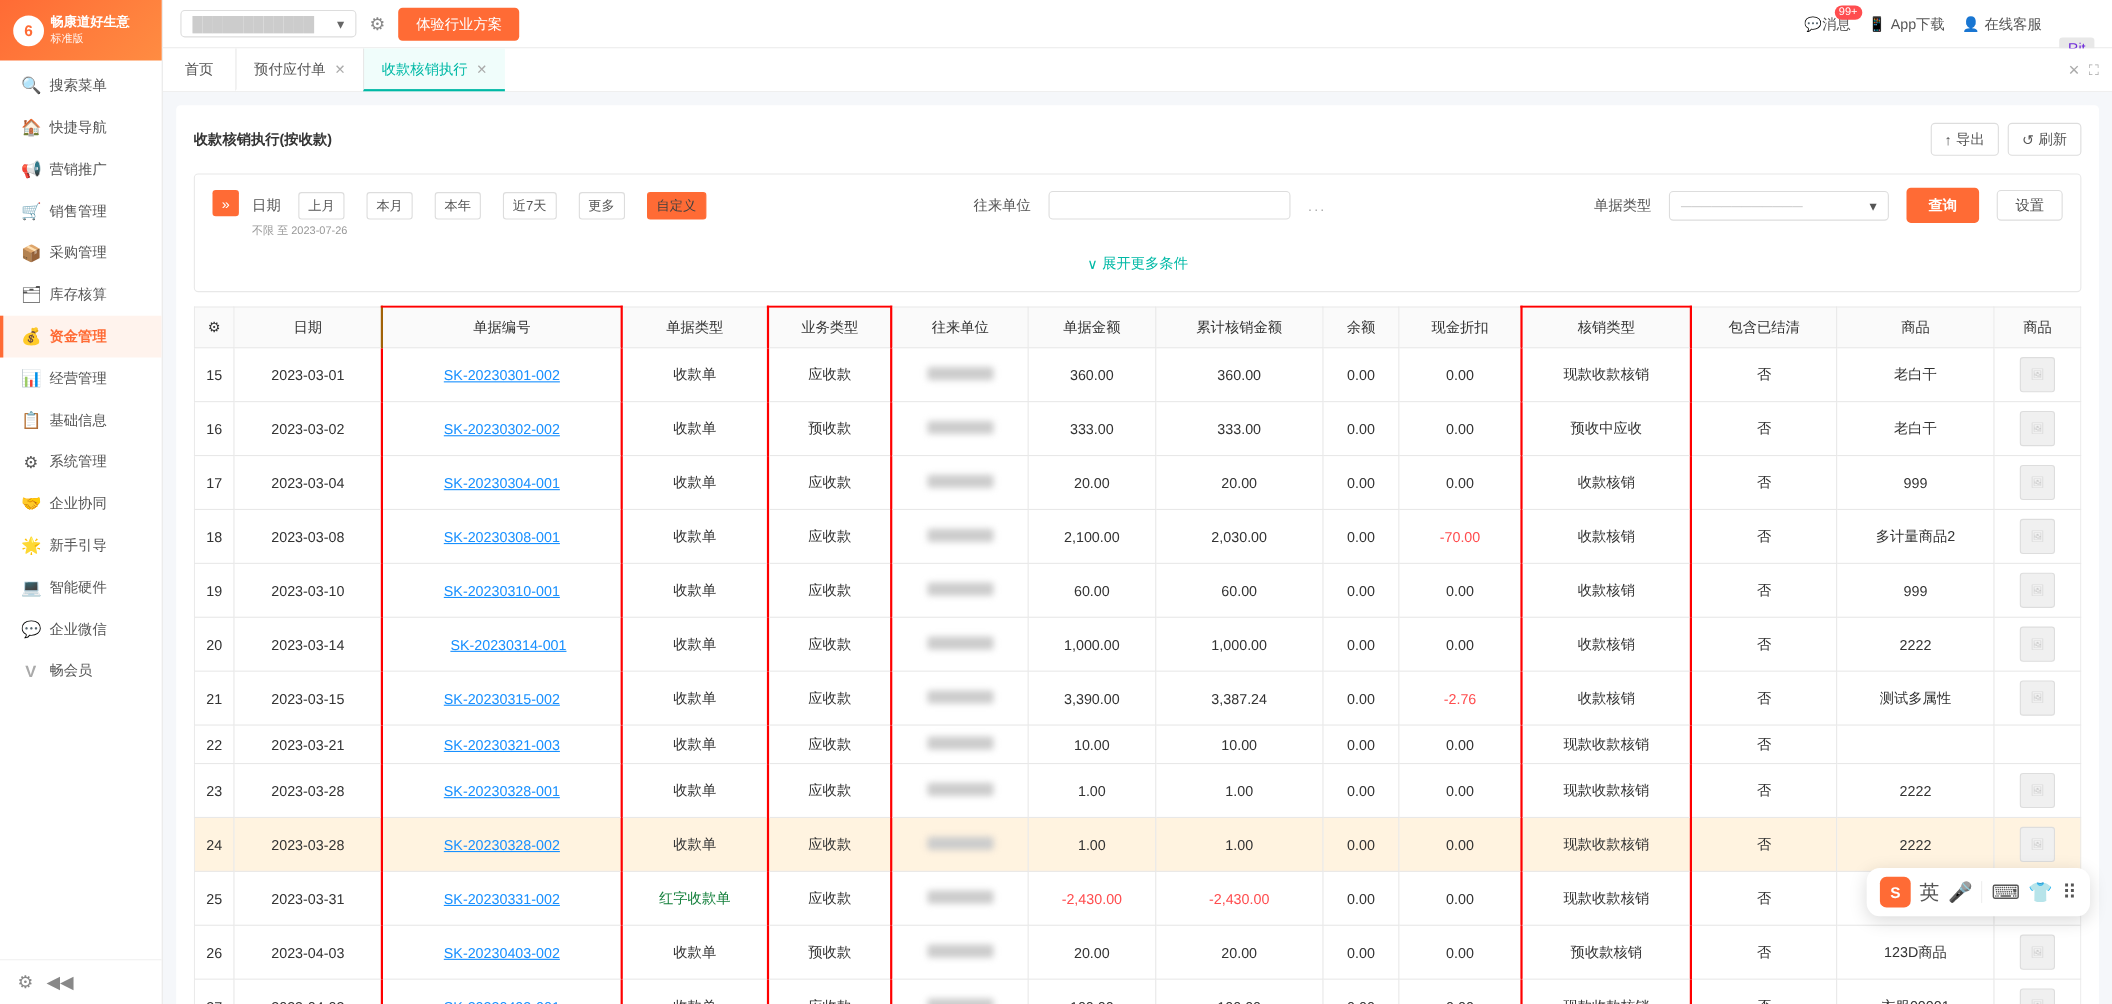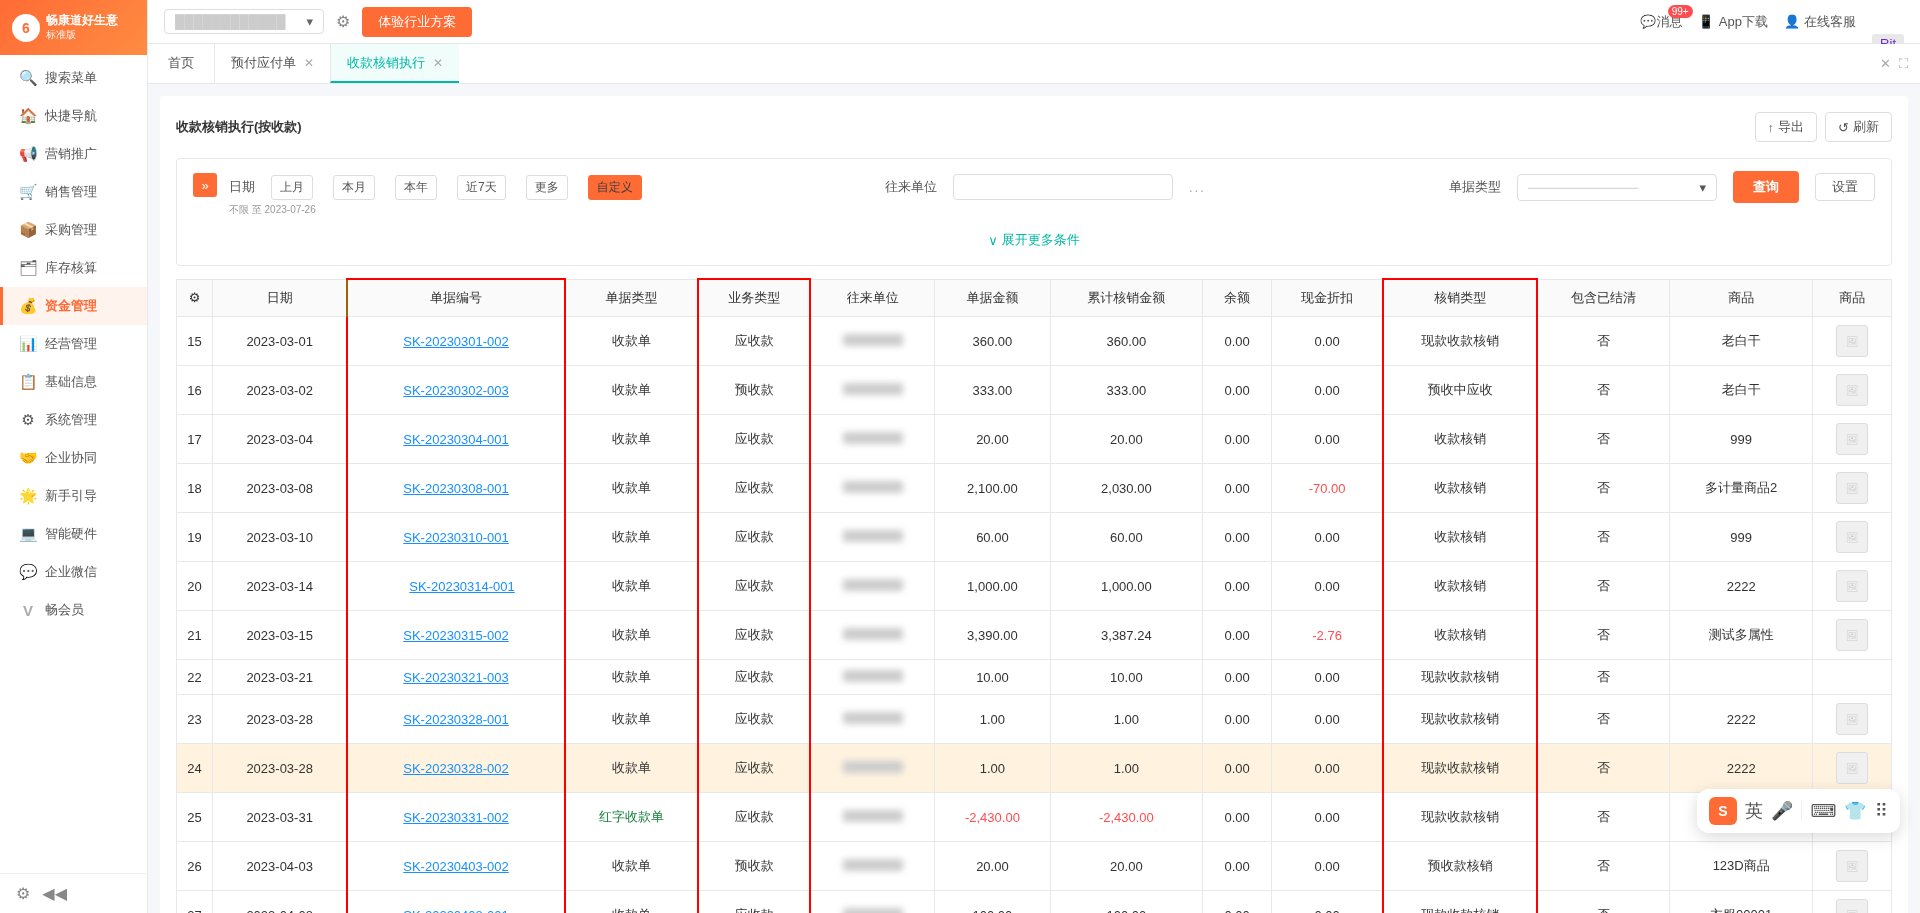--- a/index.html
+++ b/index.html
@@ -482,21 +482,21 @@
                 <td style="border-left: 2px solid red; border-right: 2px solid red;">现款收款核销</td>
                 <td>否</td>
                 <td>老白干</td>
                 <td>
                   <div style="width: 32px; height: 32px; background: rgb(240, 240, 240); border: 1px solid rgb(221, 221, 221); border-radius: 3px; margin: auto; display: flex; align-items: center; justify-content: center; font-size: 10px; color: rgb(204, 204, 204);">🖼</div>
                 </td>
               </tr>
               <tr>
                 <td>16</td>
                 <td>2023-03-02</td>
-                <td style="border-left: 2px solid red; border-right: 2px solid red;"><span class="link-cell">SK-20230302-003</span></td>
+                <td style="border-left: 2px solid red; border-right: 2px solid red;"><span class="link-cell">SK-20230302-002</span></td>
                 <td>收款单</td>
                 <td style="border-left: 2px solid red; border-right: 2px solid red;">预收款</td>
                 <td><span class="blurred">██████</span></td>
                 <td>333.00</td>
                 <td>333.00</td>
                 <td>0.00</td>
                 <td>0.00</td>
                 <td style="border-left: 2px solid red; border-right: 2px solid red;">预收中应收</td>
                 <td>否</td>
                 <td>老白干</td>

